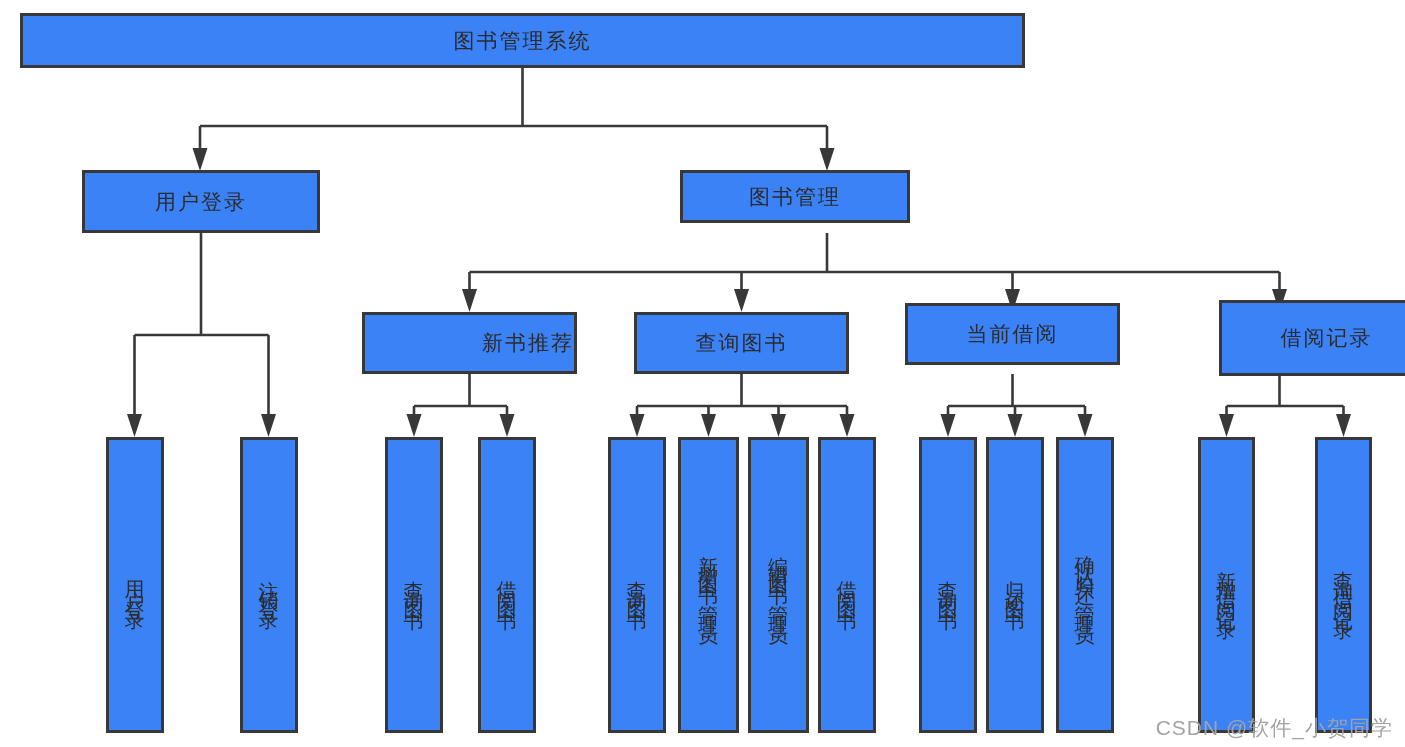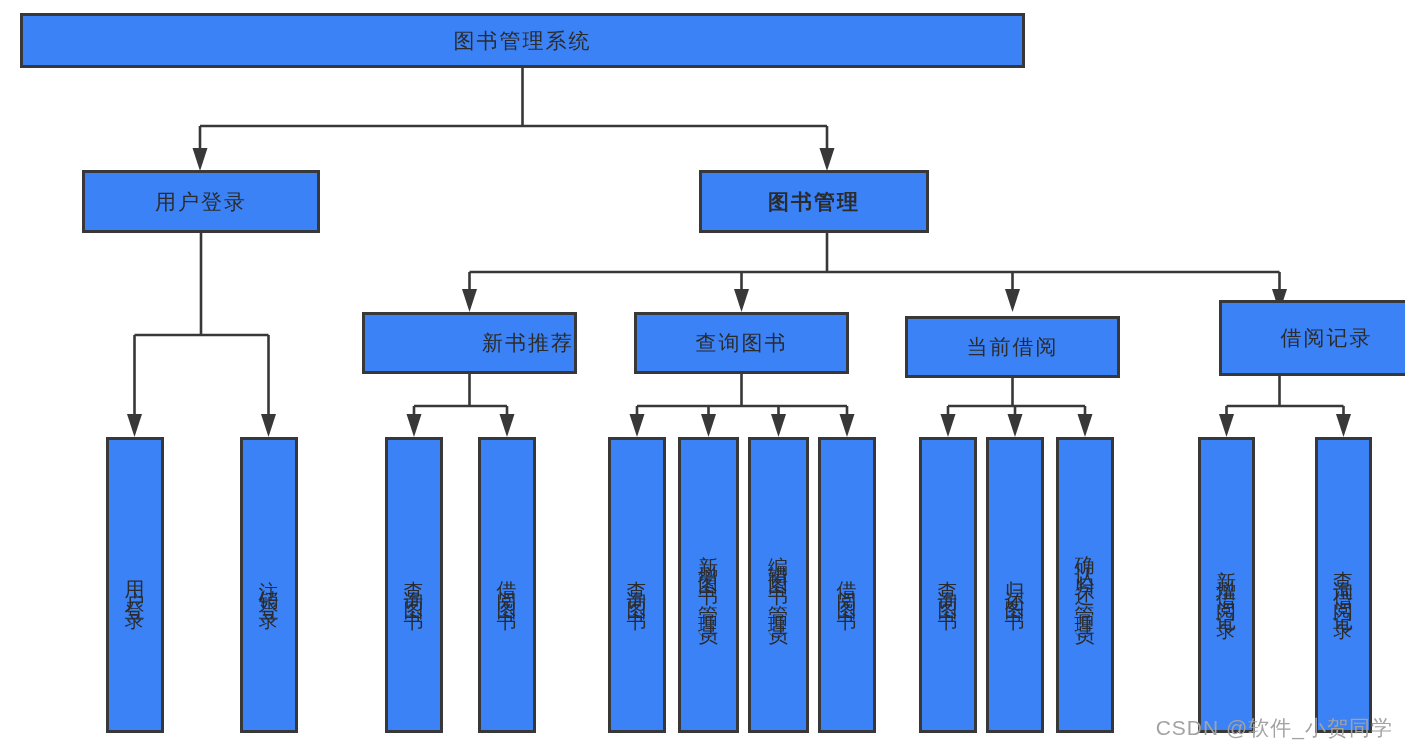--- a/index.html
+++ b/index.html
@@ -95,31 +95,31 @@
     <polygon points="1336,414 1351,414 1343.5,437"></polygon>
   </svg>
 
   <div class="node" style="left:20px; top:13px; width:1005px; height:55px;">
     <span class="h-label">图书管理系统</span>
   </div>
 
   <div class="node" style="left:82px; top:170px; width:238px; height:63px;">
     <span class="h-label">用户登录</span>
   </div>
-  <div class="node" style="left:699px; top:170px; width:230px; height:63px;font-weight:bold;">
+  <div class="node" style="left:680px; top:170px; width:230px; height:53px;">
     <span class="h-label">图书管理</span>
   </div>
 
   <div class="node" style="left:362px; top:312px; width:215px; height:62px;justify-content:flex-end;">
     <span class="h-label">新书推荐</span>
   </div>
   <div class="node" style="left:634px; top:312px; width:215px; height:62px;">
     <span class="h-label">查询图书</span>
   </div>
-  <div class="node" style="left:905px; top:316px; width:215px; height:62px;align-items:center;">
+  <div class="node" style="left:905px; top:303px; width:215px; height:62px;align-items:center;">
     <span class="h-label">当前借阅</span>
   </div>
   <div class="node" style="left:1172px; top:300px; width:215px; height:76px;margin-left:47px;">
     <span class="h-label">借阅记录</span>
   </div>
 
   <div class="node" style="left:106px; top:437px; width:58px; height:296px;">
     <span class="v-label">用户登录</span>
   </div>
   <div class="node" style="left:240px; top:437px; width:58px; height:296px;">

